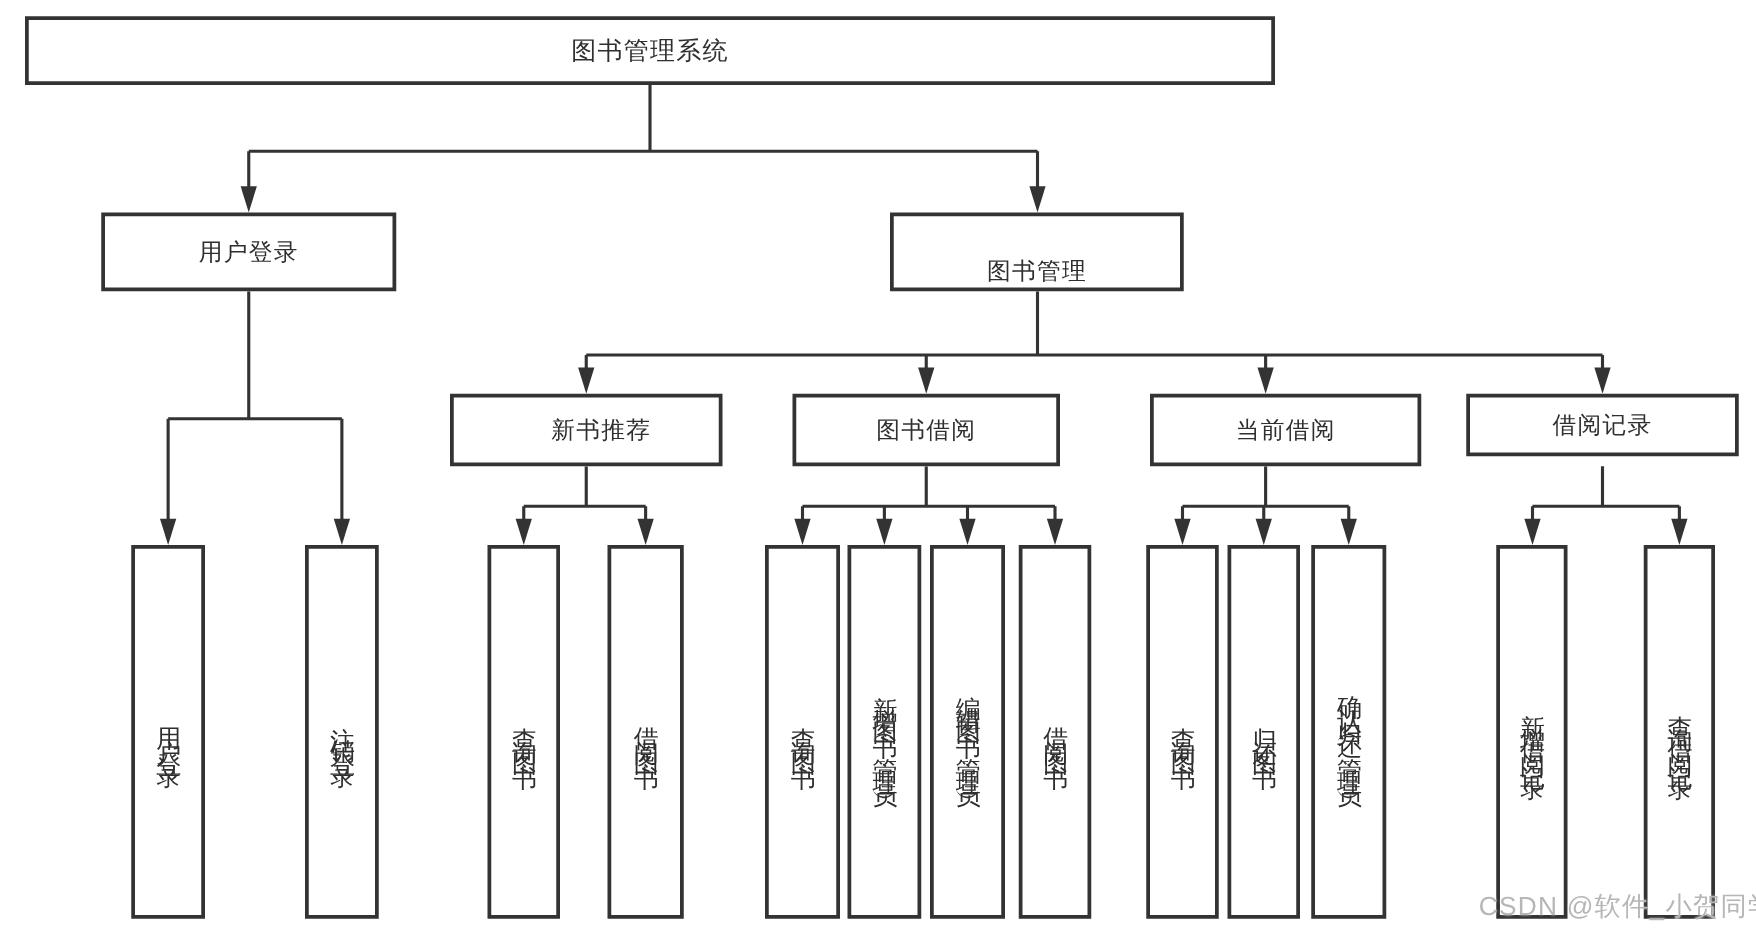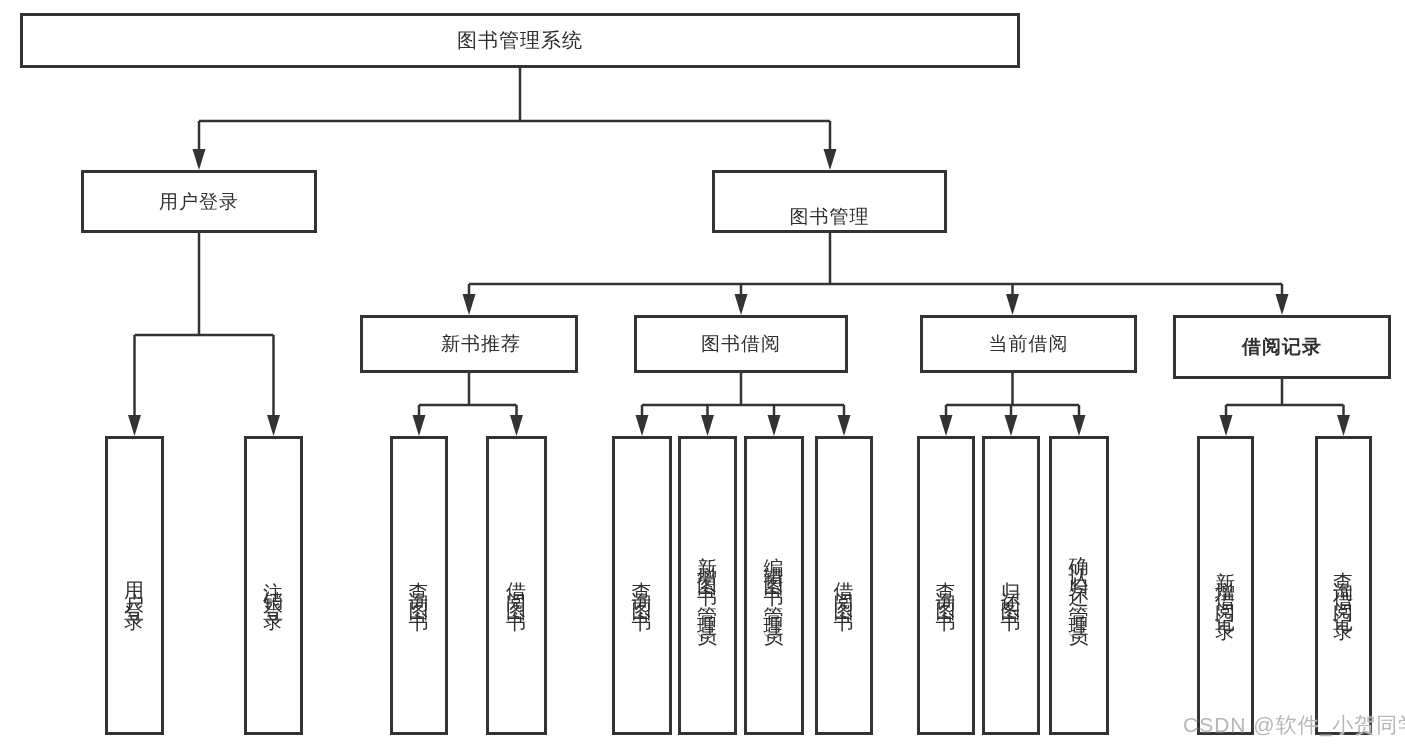--- a/index.html
+++ b/index.html
@@ -130,21 +130,21 @@
 
   <div class="node node-h" style="left:360px;top:315px;width:218px;height:58px;padding-left:24px;">
     <span>新书推荐</span>
   </div>
   <div class="node node-h" style="left:634px;top:315px;width:214px;height:58px;">
     <span>图书借阅</span>
   </div>
   <div class="node node-h" style="left:904px;top:315px;width:217px;height:58px;margin-left:16px;">
     <span>当前借阅</span>
   </div>
-  <div class="node node-h" style="left:1173px;top:315px;width:218px;height:64px;font-weight:bold;">
+  <div class="node node-h" style="left:1173px;top:315px;width:218px;height:50px;">
     <span>借阅记录</span>
   </div>
 
   <div class="node node-v" style="left:105px;top:436px;width:59px;height:299px;">
     <span class="vtext">用户登录</span>
   </div>
   <div class="node node-v" style="left:244px;top:436px;width:59px;height:299px;">
     <span class="vtext">注销登录</span>
   </div>
 

